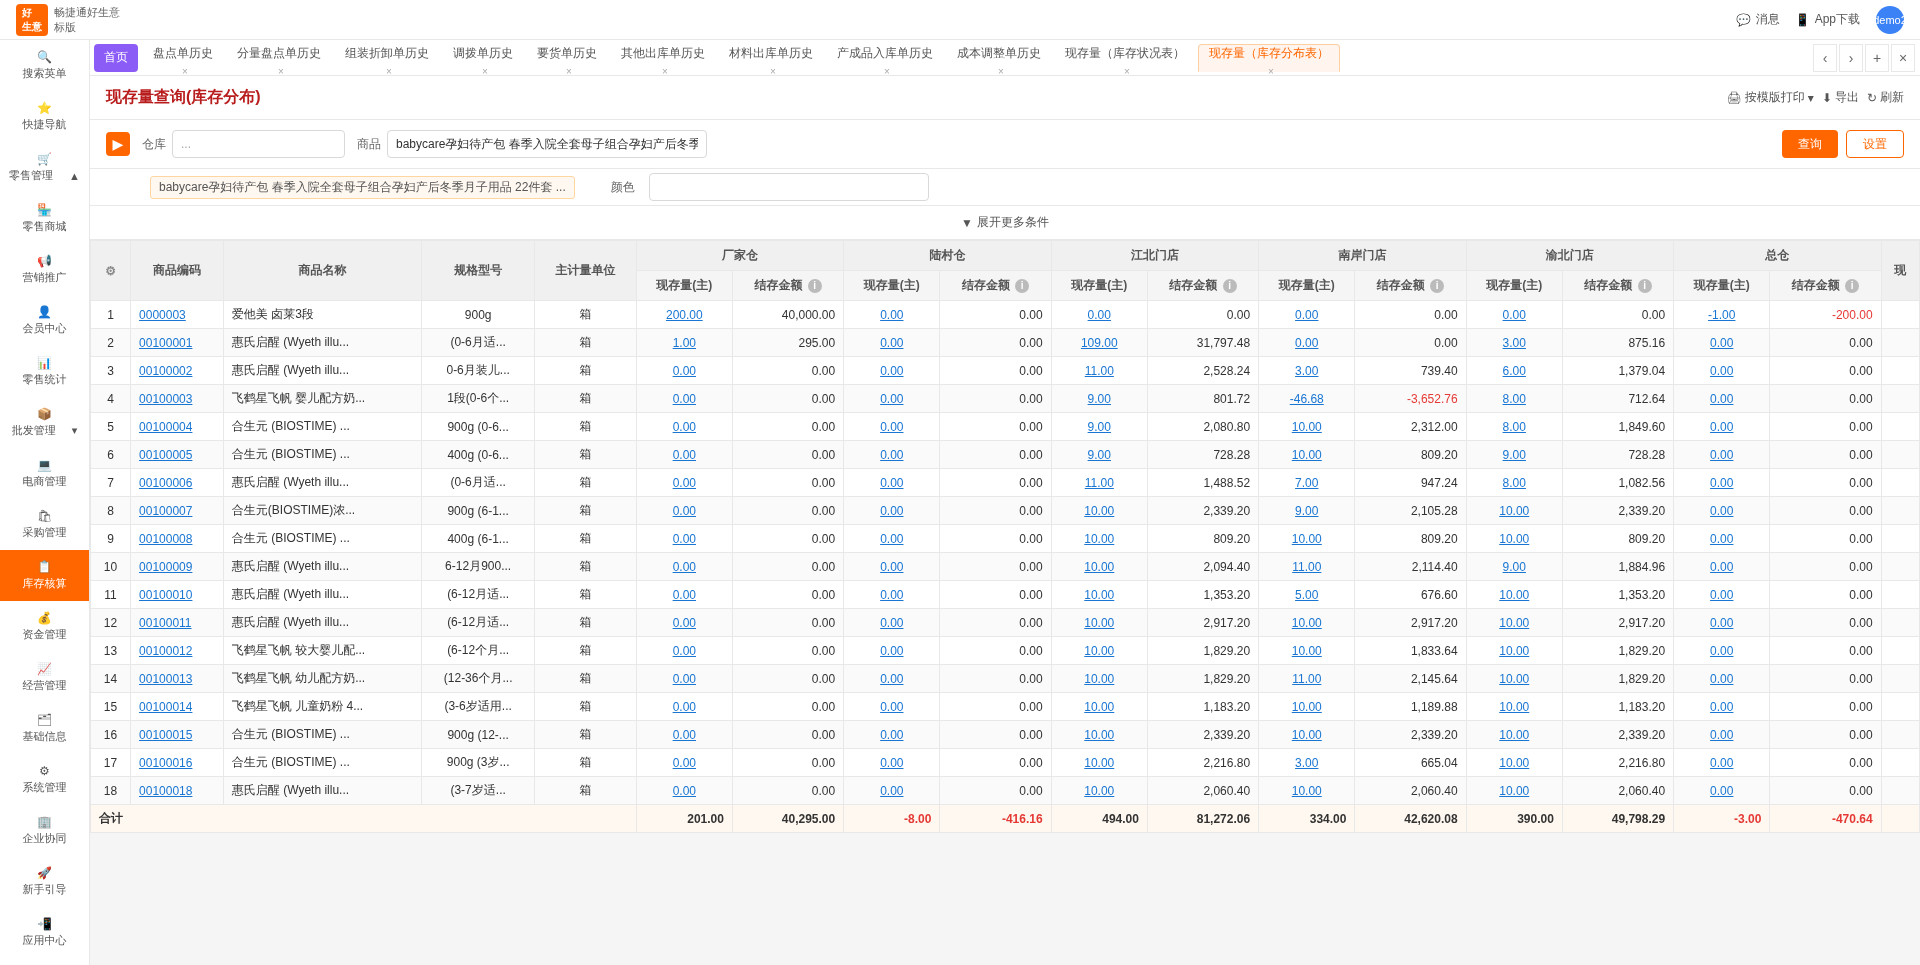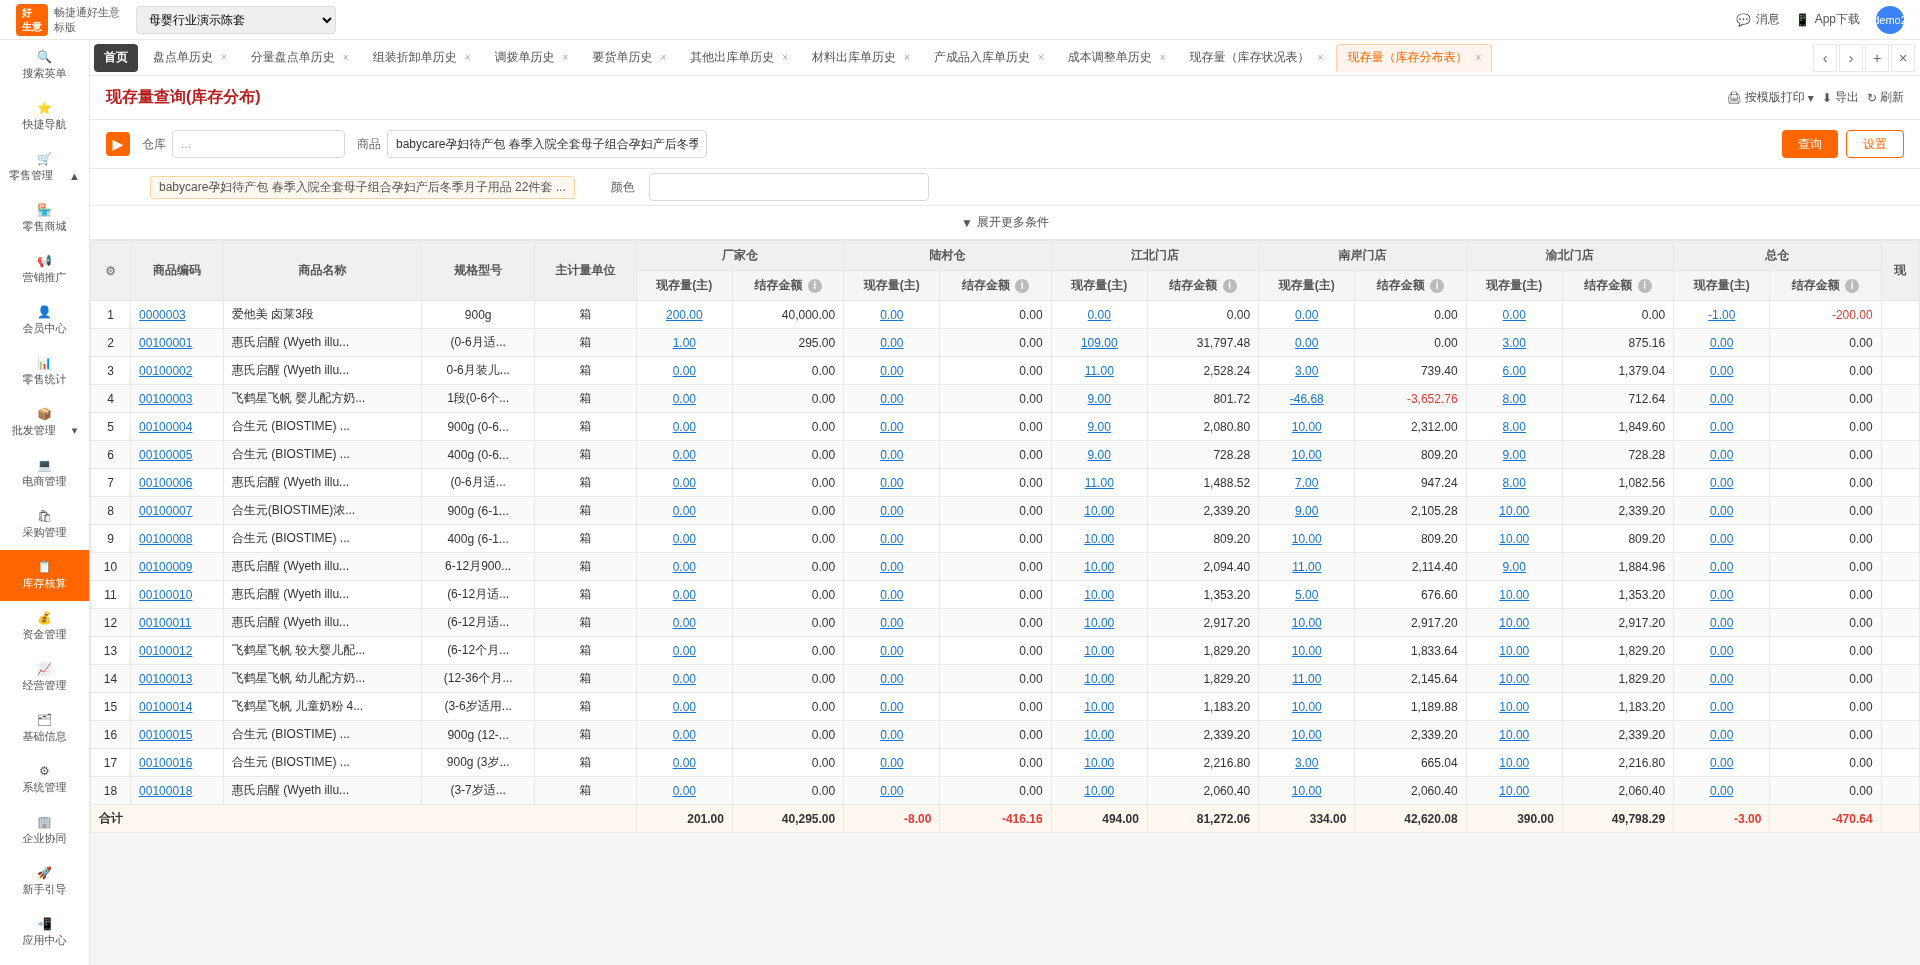--- a/index.html
+++ b/index.html
@@ -71,28 +71,29 @@
       display: flex;
       align-items: center;
       gap: 4px;
       font-size: 12px;
       cursor: pointer;
       white-space: nowrap;
       border-radius: 4px 4px 0 0;
       color: #555;
       border: 1px solid transparent;
       margin-right: 2px;
+      flex-direction: column;
     }
     .tab-item.active {
       background: #fff5ee;
       color: #ff6600;
       border-color: #ffcfa0;
       border-bottom-color: #fff5ee;
     }
-    .tab-home { background: #404040; color: #fff; border-radius: 4px; padding: 0 10px; height: 28px; display: flex; align-items: center; margin-right: 4px; font-size: 12px; cursor: pointer; font-weight: bold; }
+    .tab-home { background: #8b5cf6; color: #fff; border-radius: 4px; padding: 0 10px; height: 28px; display: flex; align-items: center; margin-right: 4px; font-size: 12px; cursor: pointer; }
     .tab-close { color: #aaa; font-size: 10px; margin-left: 4px; cursor: pointer; }
     .tabs-nav-btn { width: 24px; height: 28px; border: 1px solid #e8e8e8; display: flex; align-items: center; justify-content: center; cursor: pointer; font-size: 14px; color: #666; margin: 0 1px; }
 
     
     .page-header {
       height: 44px;
       background: #fff;
       display: flex;
       align-items: center;
       padding: 0 16px;
@@ -229,25 +230,20 @@
 </head>
 <body>
 
 <div class="top-bar">
   <div class="top-bar-logo">
     <div class="logo-icon">好<br>生意</div>
     <div class="logo-text">
       <div>畅捷通好生意</div>
       <div>标版</div>
     </div>
-  </div>
-  <div style="flex:1; margin: 0 16px;">
-    <select style="height:28px; border:1px solid #ddd; border-radius:4px; padding:0 8px; font-size:12px; width:200px;">
-      <option>母婴行业演示陈套</option>
-    </select>
   </div>
   <div class="top-bar-right">
     <div class="top-bar-right-item">
       <span>💬</span>
       <span>消息</span>
     </div>
     <div class="top-bar-right-item">
       <span>📱</span>
       <span>App下载</span>
     </div>

